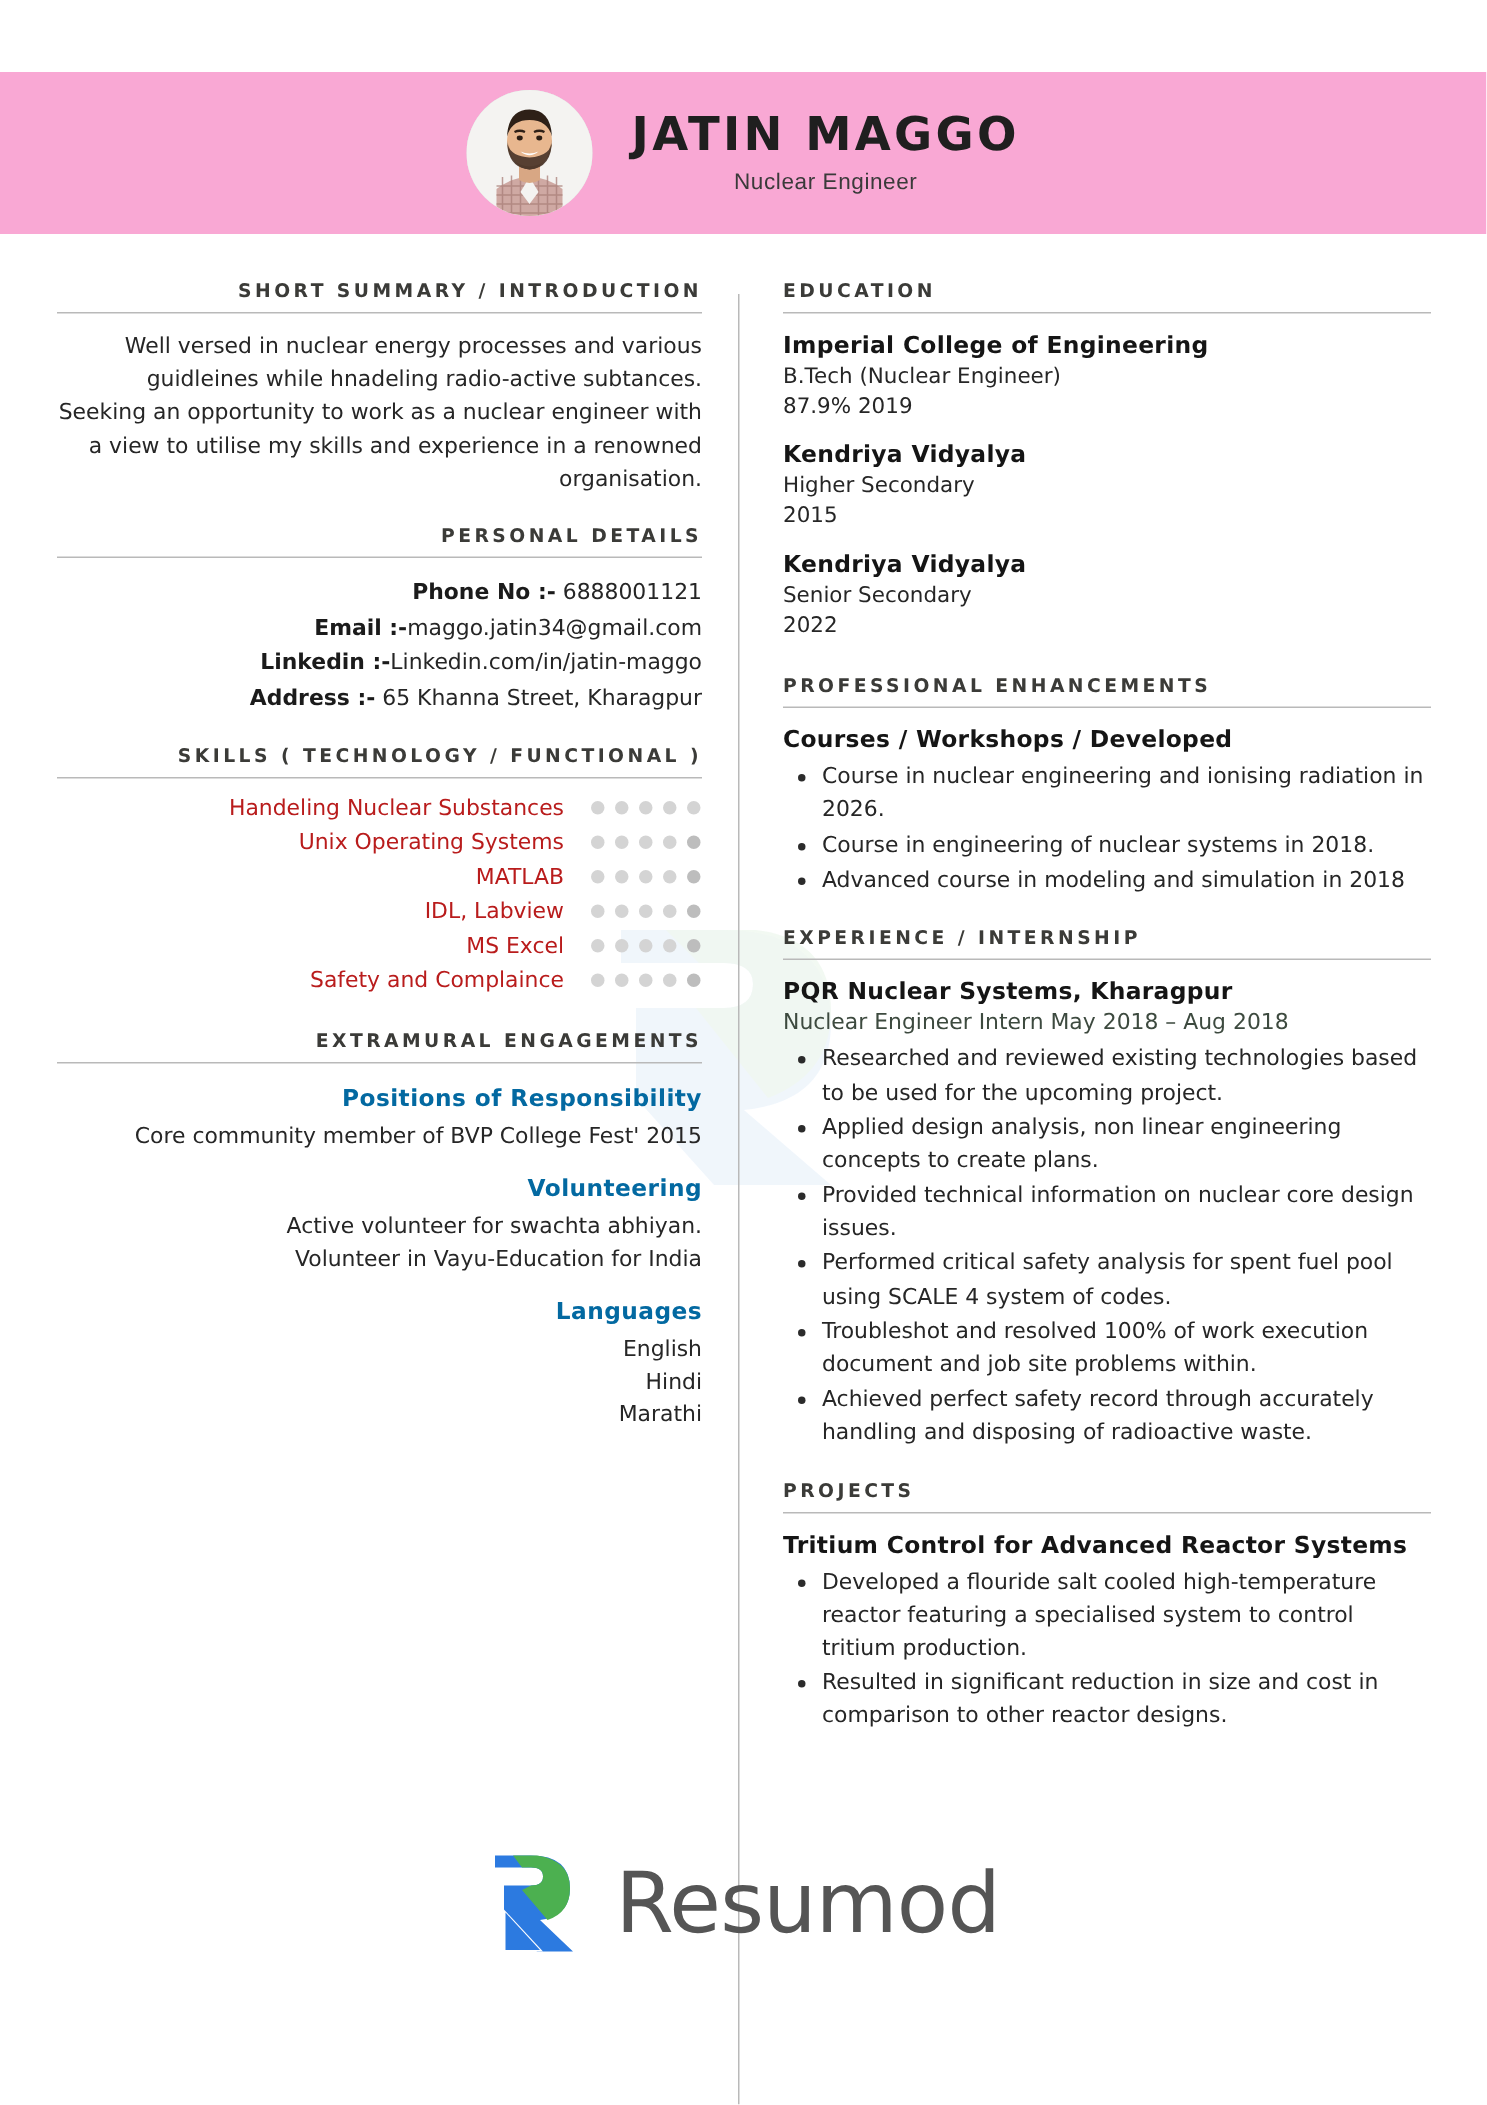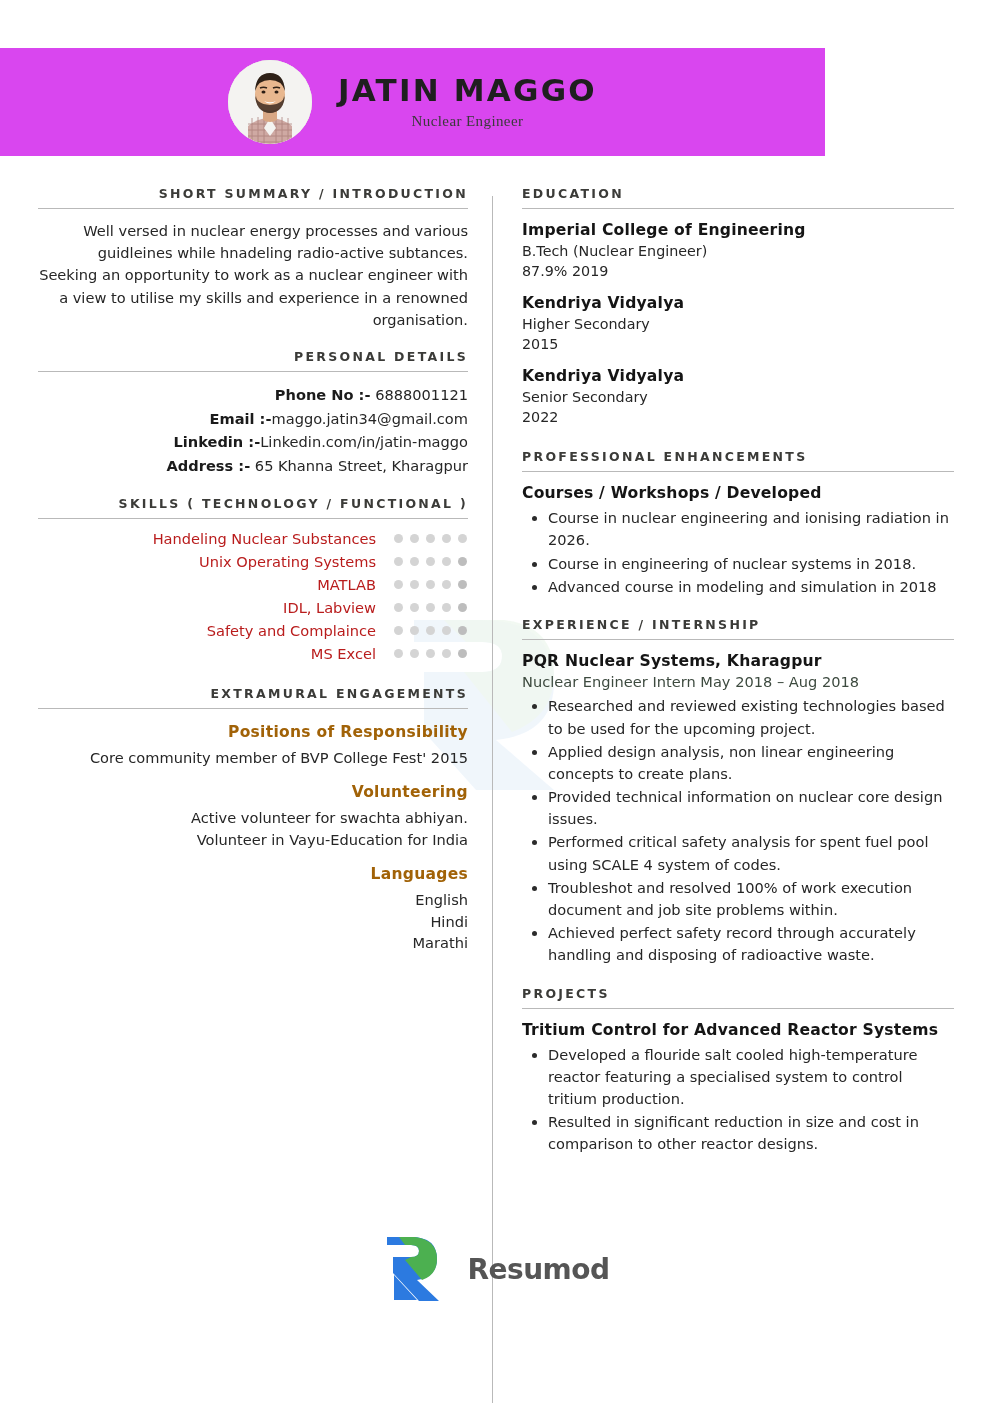--- a/index.html
+++ b/index.html
@@ -6,39 +6,39 @@
   body{
     width:991px;height:1403px;
     background:#ffffff;
     font-family:"DejaVu Sans", sans-serif;
     color:#2b2b2b;
     position:relative;
     overflow:hidden;
   }
   
   .header-band{
-    position:absolute;left:0;top:48px;width:825px;height:108px;
-    background:#d946ef;
+    position:absolute;left:0;top:48px;width:991px;height:108px;
+    background:#f9a8d4;
     display:flex;justify-content:center;
   }
   .header-inner{display:flex;align-items:center;gap:26px;}
   .avatar{
     width:84px;height:84px;border-radius:50%;
     background:#f2f2f0;
     overflow:hidden;position:relative;flex:none;
     box-shadow:0 0 0 1px #d2d2d2 inset;
   }
   .avatar svg{display:block;width:84px;height:84px;}
   .header-text{display:flex;flex-direction:column;align-items:flex-start;}
   .person-name{
     font-size:31px;letter-spacing:2.2px;font-weight:700;color:#1f1f1f;
     line-height:1.05;font-family:"DejaVu Sans", sans-serif;
   }
   .person-title{
-    font-family:Liberation Serif, serif;
+    font-family:Liberation Sans, sans-serif;
     font-size:15px;color:#3a3a3a;letter-spacing:.4px;margin-top:7px;
     align-self:center;
   }
 
   
   .watermark{
     position:absolute;left:404px;top:612px;width:230px;height:185px;
     opacity:.30;pointer-events:none;z-index:0;
   }
 
@@ -65,21 +65,21 @@
     color:#3b3b38;text-transform:uppercase;
     padding-bottom:7px;
   }
   .rule{height:1px;background:#b9b9b9;width:100%;margin-bottom:11px;}
 
   
   .summary{
     font-size:14.6px;line-height:1.52;color:#262626;
   }
   .sub-head-r{
-    font-size:15.5px;font-weight:700;color:#a16207;letter-spacing:.3px;
+    font-size:15.5px;font-weight:700;color:#0369a1;letter-spacing:.3px;
     margin-top:14px;margin-bottom:6px;
   }
   .plain-r{font-size:14.6px;line-height:1.5;color:#262626;}
 
   .contact-line{font-size:14.6px;line-height:1.63;color:#262626;}
   .contact-line b{font-weight:700;color:#1b1b1b;}
 
   
   .skill-row{
     display:flex;align-items:center;justify-content:flex-end;
@@ -114,21 +114,21 @@
   }
 
   
   .footer-logo{
     position:absolute;left:0;top:1233px;width:991px;
     display:flex;align-items:center;justify-content:center;gap:14px;
     z-index:3;
   }
   .logo-mark{width:72px;height:72px;flex:none;background:#fff;}
   .logo-word{
-    font-size:28px;font-weight:700;color:#555555;letter-spacing:-.5px;
+    font-size:56px;font-weight:400;color:#555555;letter-spacing:-.5px;
     font-family:"DejaVu Sans", sans-serif;
   }
 </style>
 </head>
 <body>
 
 <div class="header-band">
   <div class="header-inner">
     <div class="avatar">
       <svg viewBox="0 0 84 84" xmlns="http://www.w3.org/2000/svg">
@@ -245,31 +245,31 @@
       <span class="skill-name">IDL, Labview</span>
       <span class="dots">
         <i class="dot"></i>
           <i class="dot"></i>
           <i class="dot"></i>
           <i class="dot"></i>
           <i class="dot on"></i>
       </span>
     </div>
     <div class="skill-row">
+      <span class="skill-name">MS Excel</span>
+      <span class="dots">
+        <i class="dot"></i>
+          <i class="dot"></i>
+          <i class="dot"></i>
+          <i class="dot"></i>
+          <i class="dot on"></i>
+      </span>
+    </div>
+    <div class="skill-row">
       <span class="skill-name">Safety and Complaince</span>
-      <span class="dots">
-        <i class="dot"></i>
-          <i class="dot"></i>
-          <i class="dot"></i>
-          <i class="dot"></i>
-          <i class="dot on"></i>
-      </span>
-    </div>
-    <div class="skill-row">
-      <span class="skill-name">MS Excel</span>
       <span class="dots">
         <i class="dot"></i>
           <i class="dot"></i>
           <i class="dot"></i>
           <i class="dot"></i>
           <i class="dot on"></i>
       </span>
     </div>
 
     <div class="space-md"></div>

